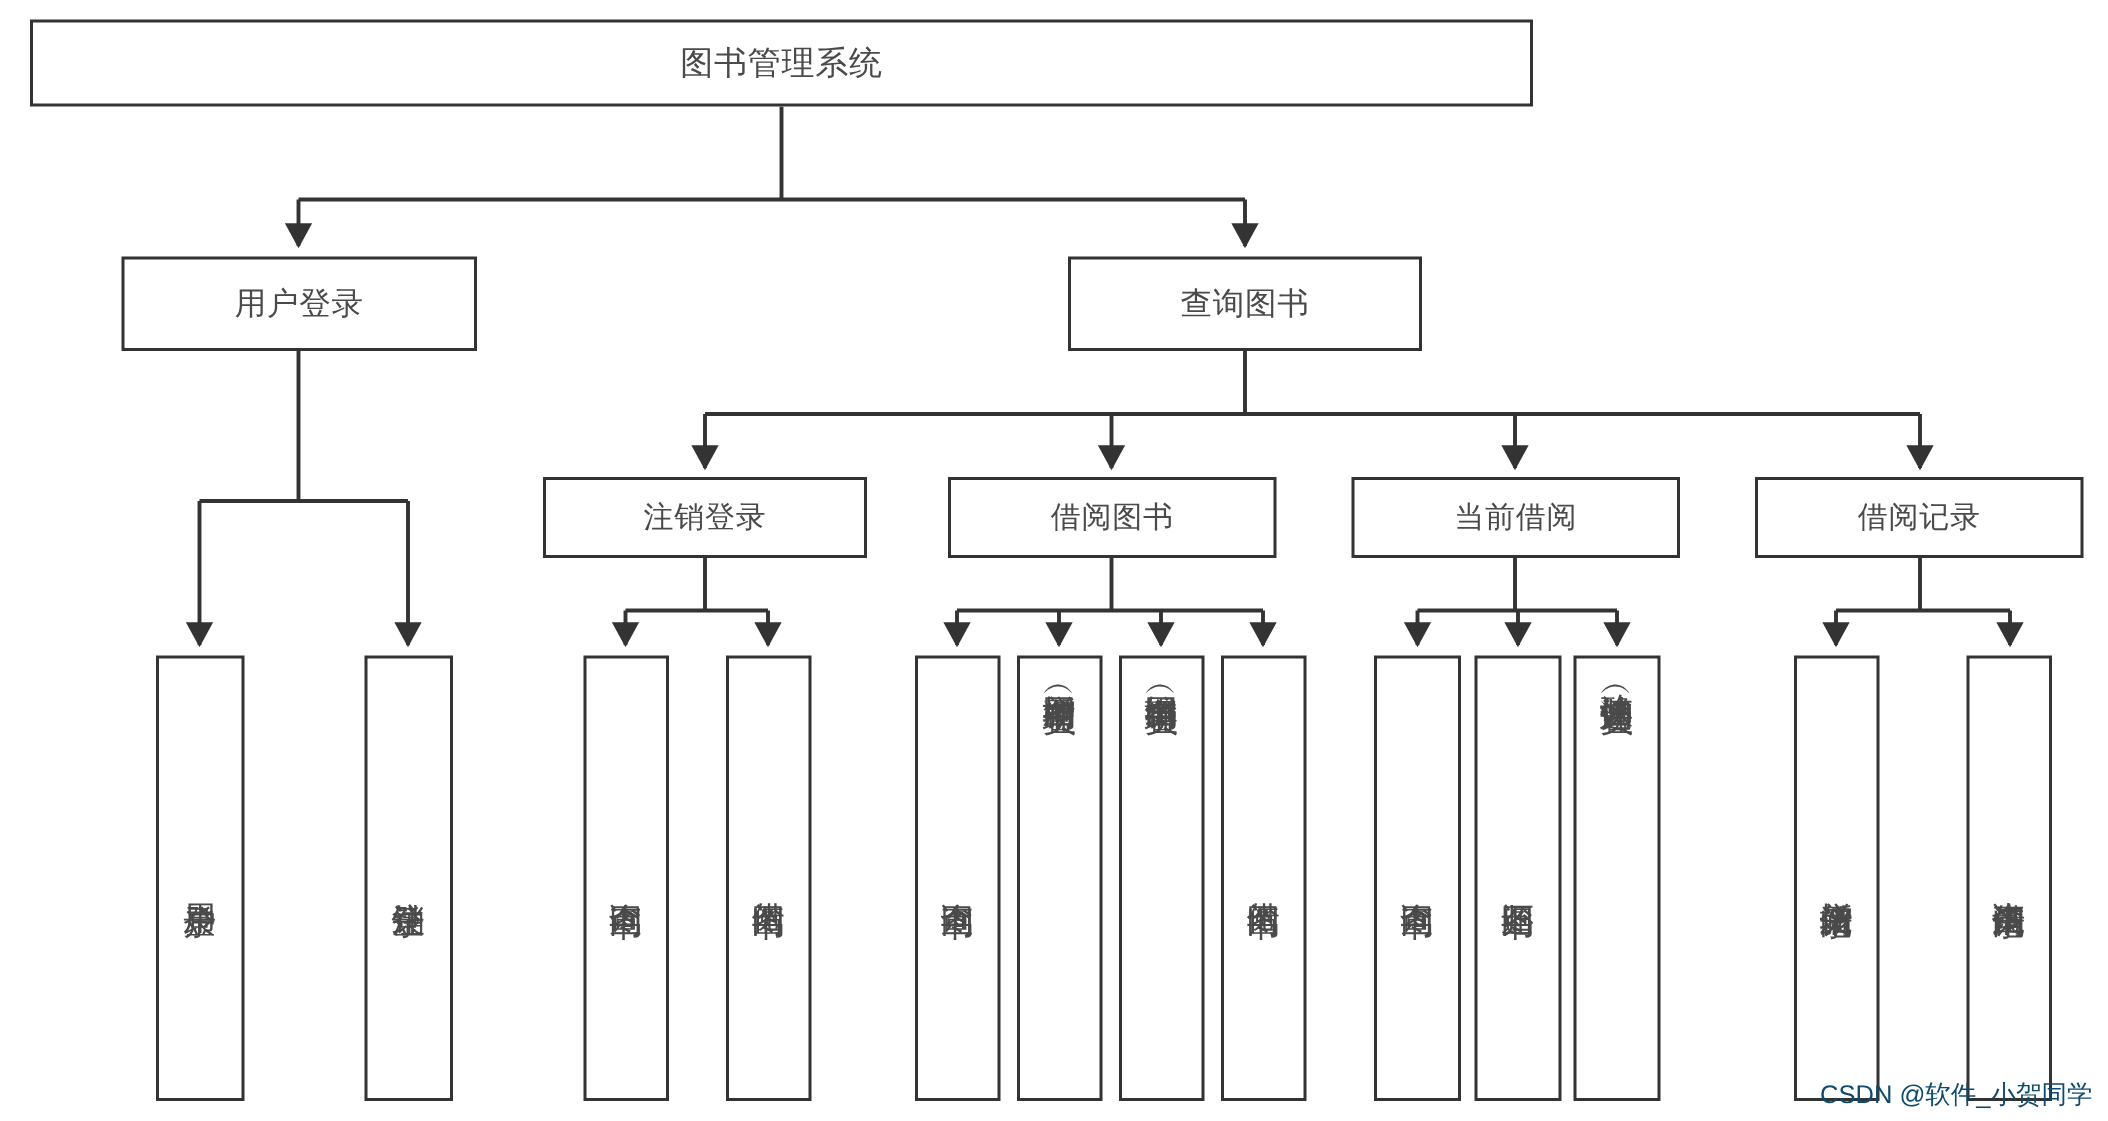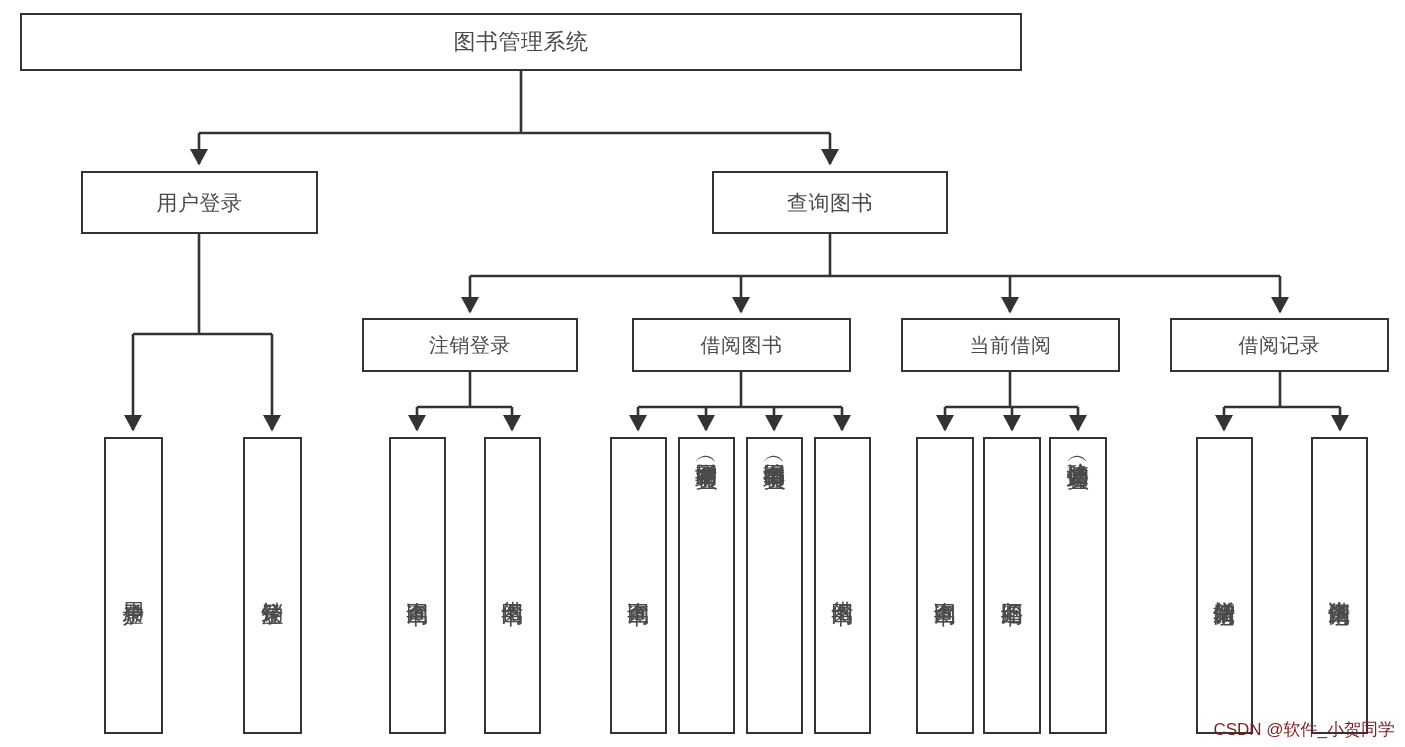--- a/index.html
+++ b/index.html
@@ -62,21 +62,21 @@
   }
   .node.leaf.centered {
     align-items: center;
     padding-top: 0;
   }
   #watermark {
     position: absolute;
     right: 10px;
     bottom: 6px;
     font-size: 17px;
-    color: #7f1d1d;
+    color: #0c4a6e;
     white-space: nowrap;
     z-index: 5;
     font-family: "Liberation Sans", "DejaVu Sans", sans-serif;
     text-align: right;
   }
 </style>
 </head>
 <body>
 
 <div id="canvas">

